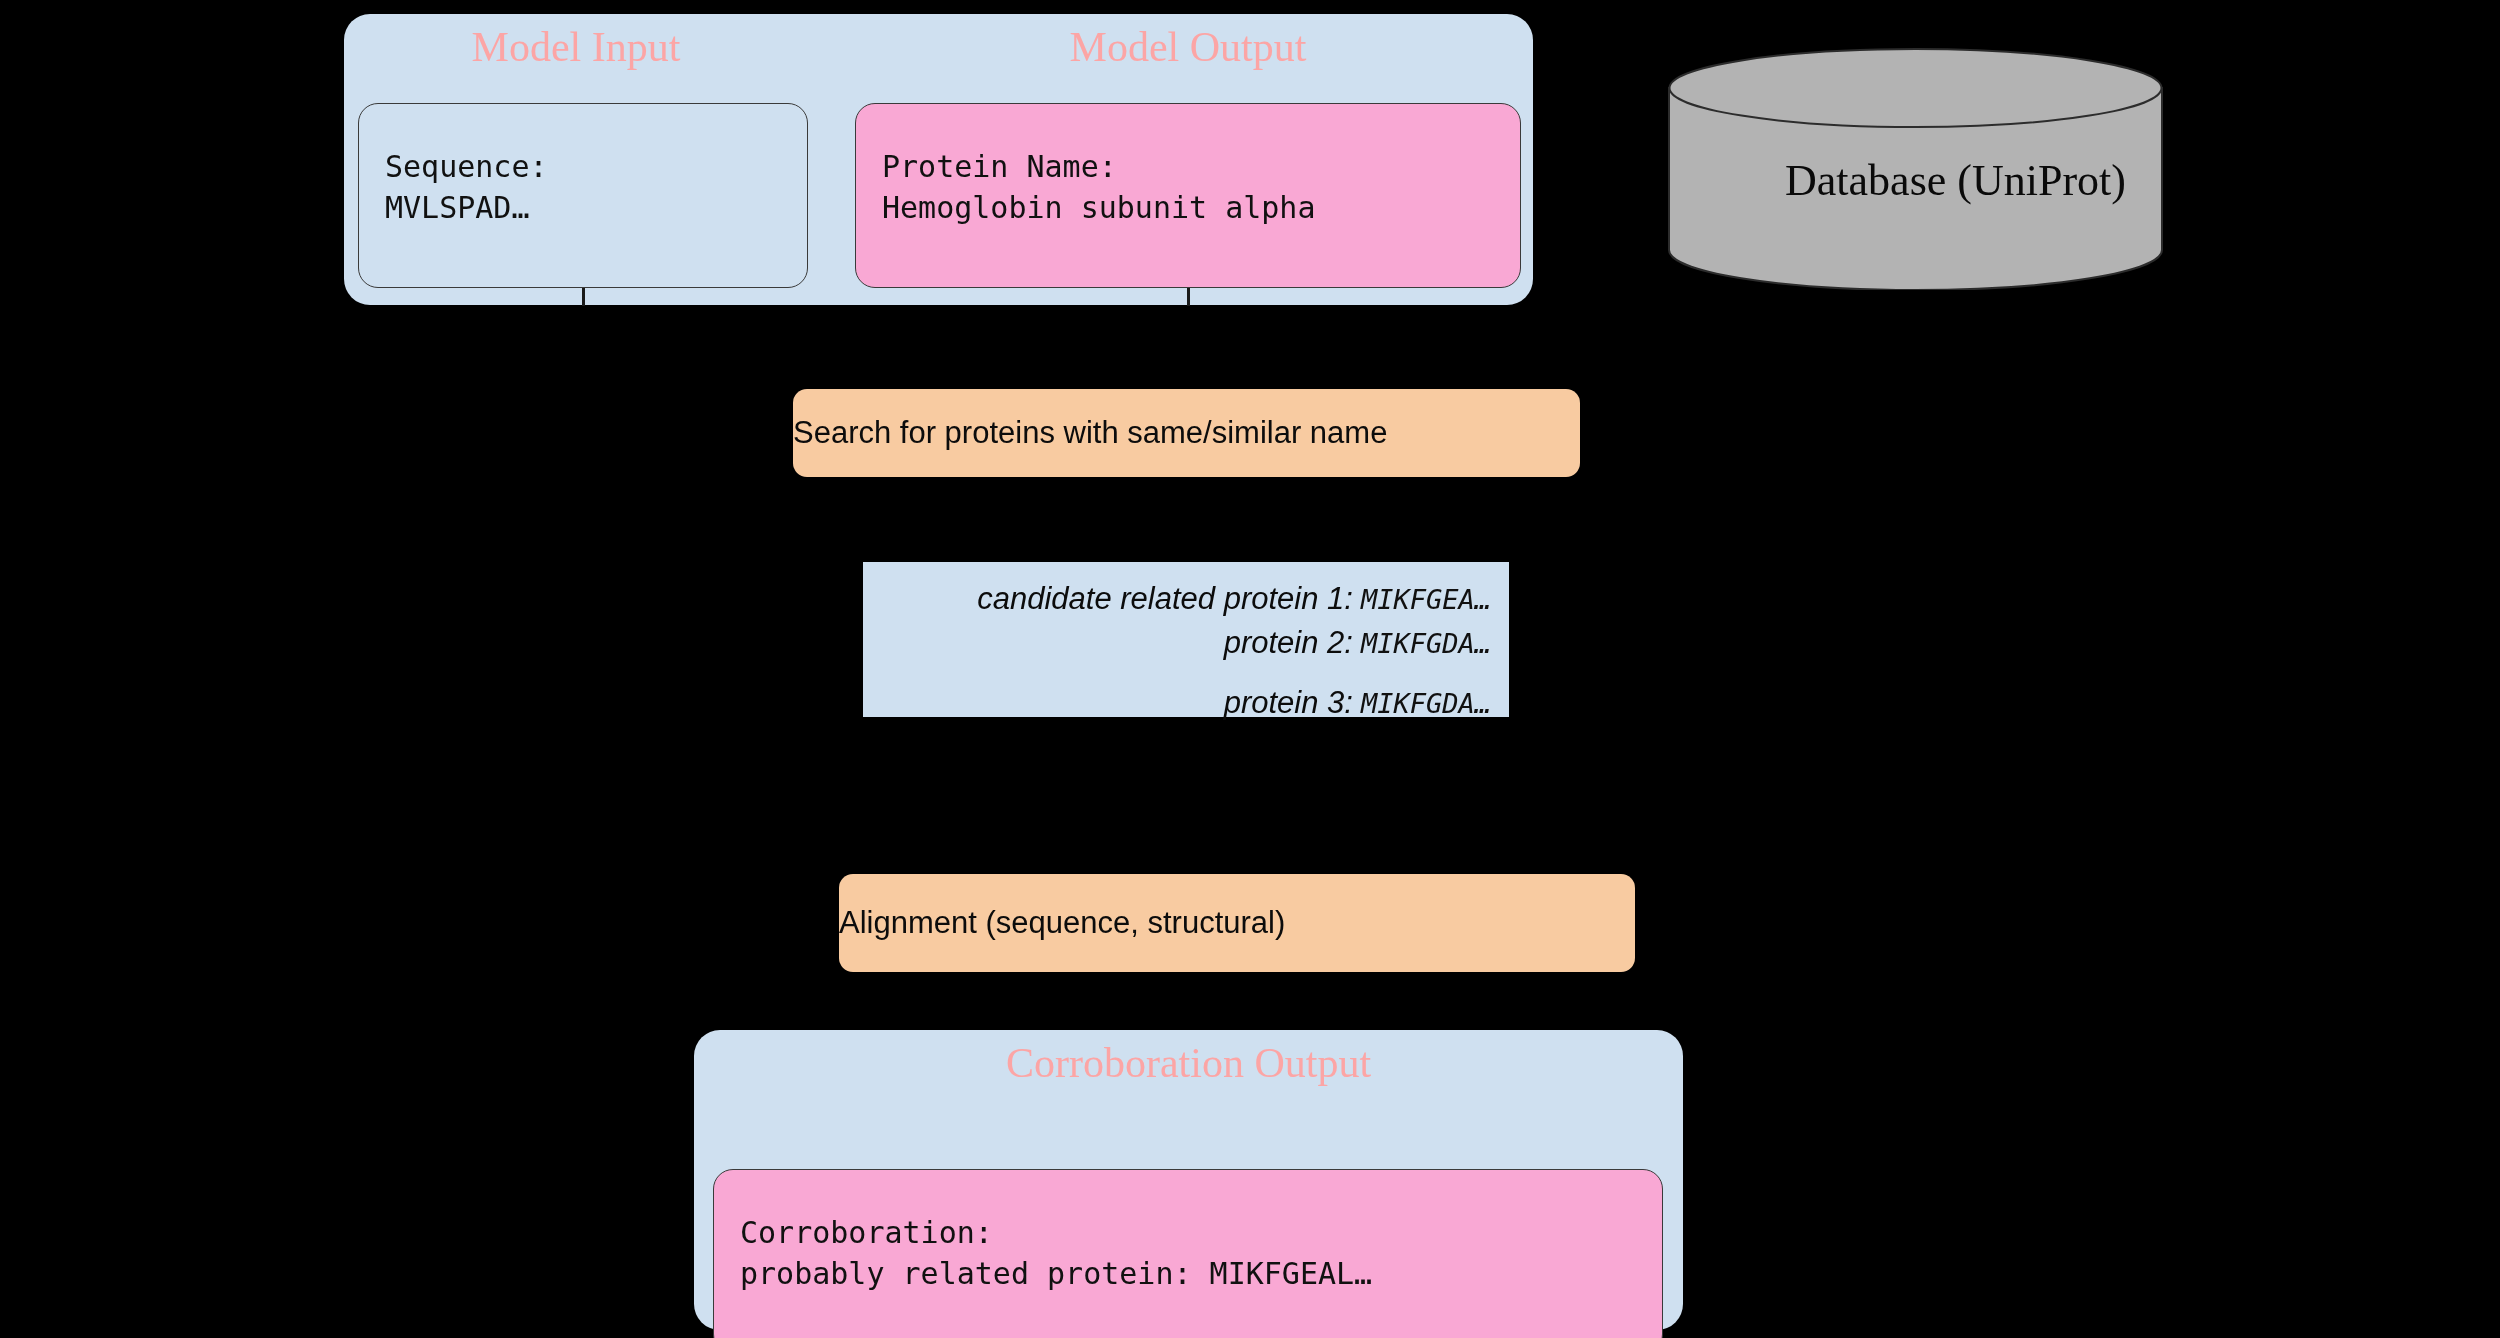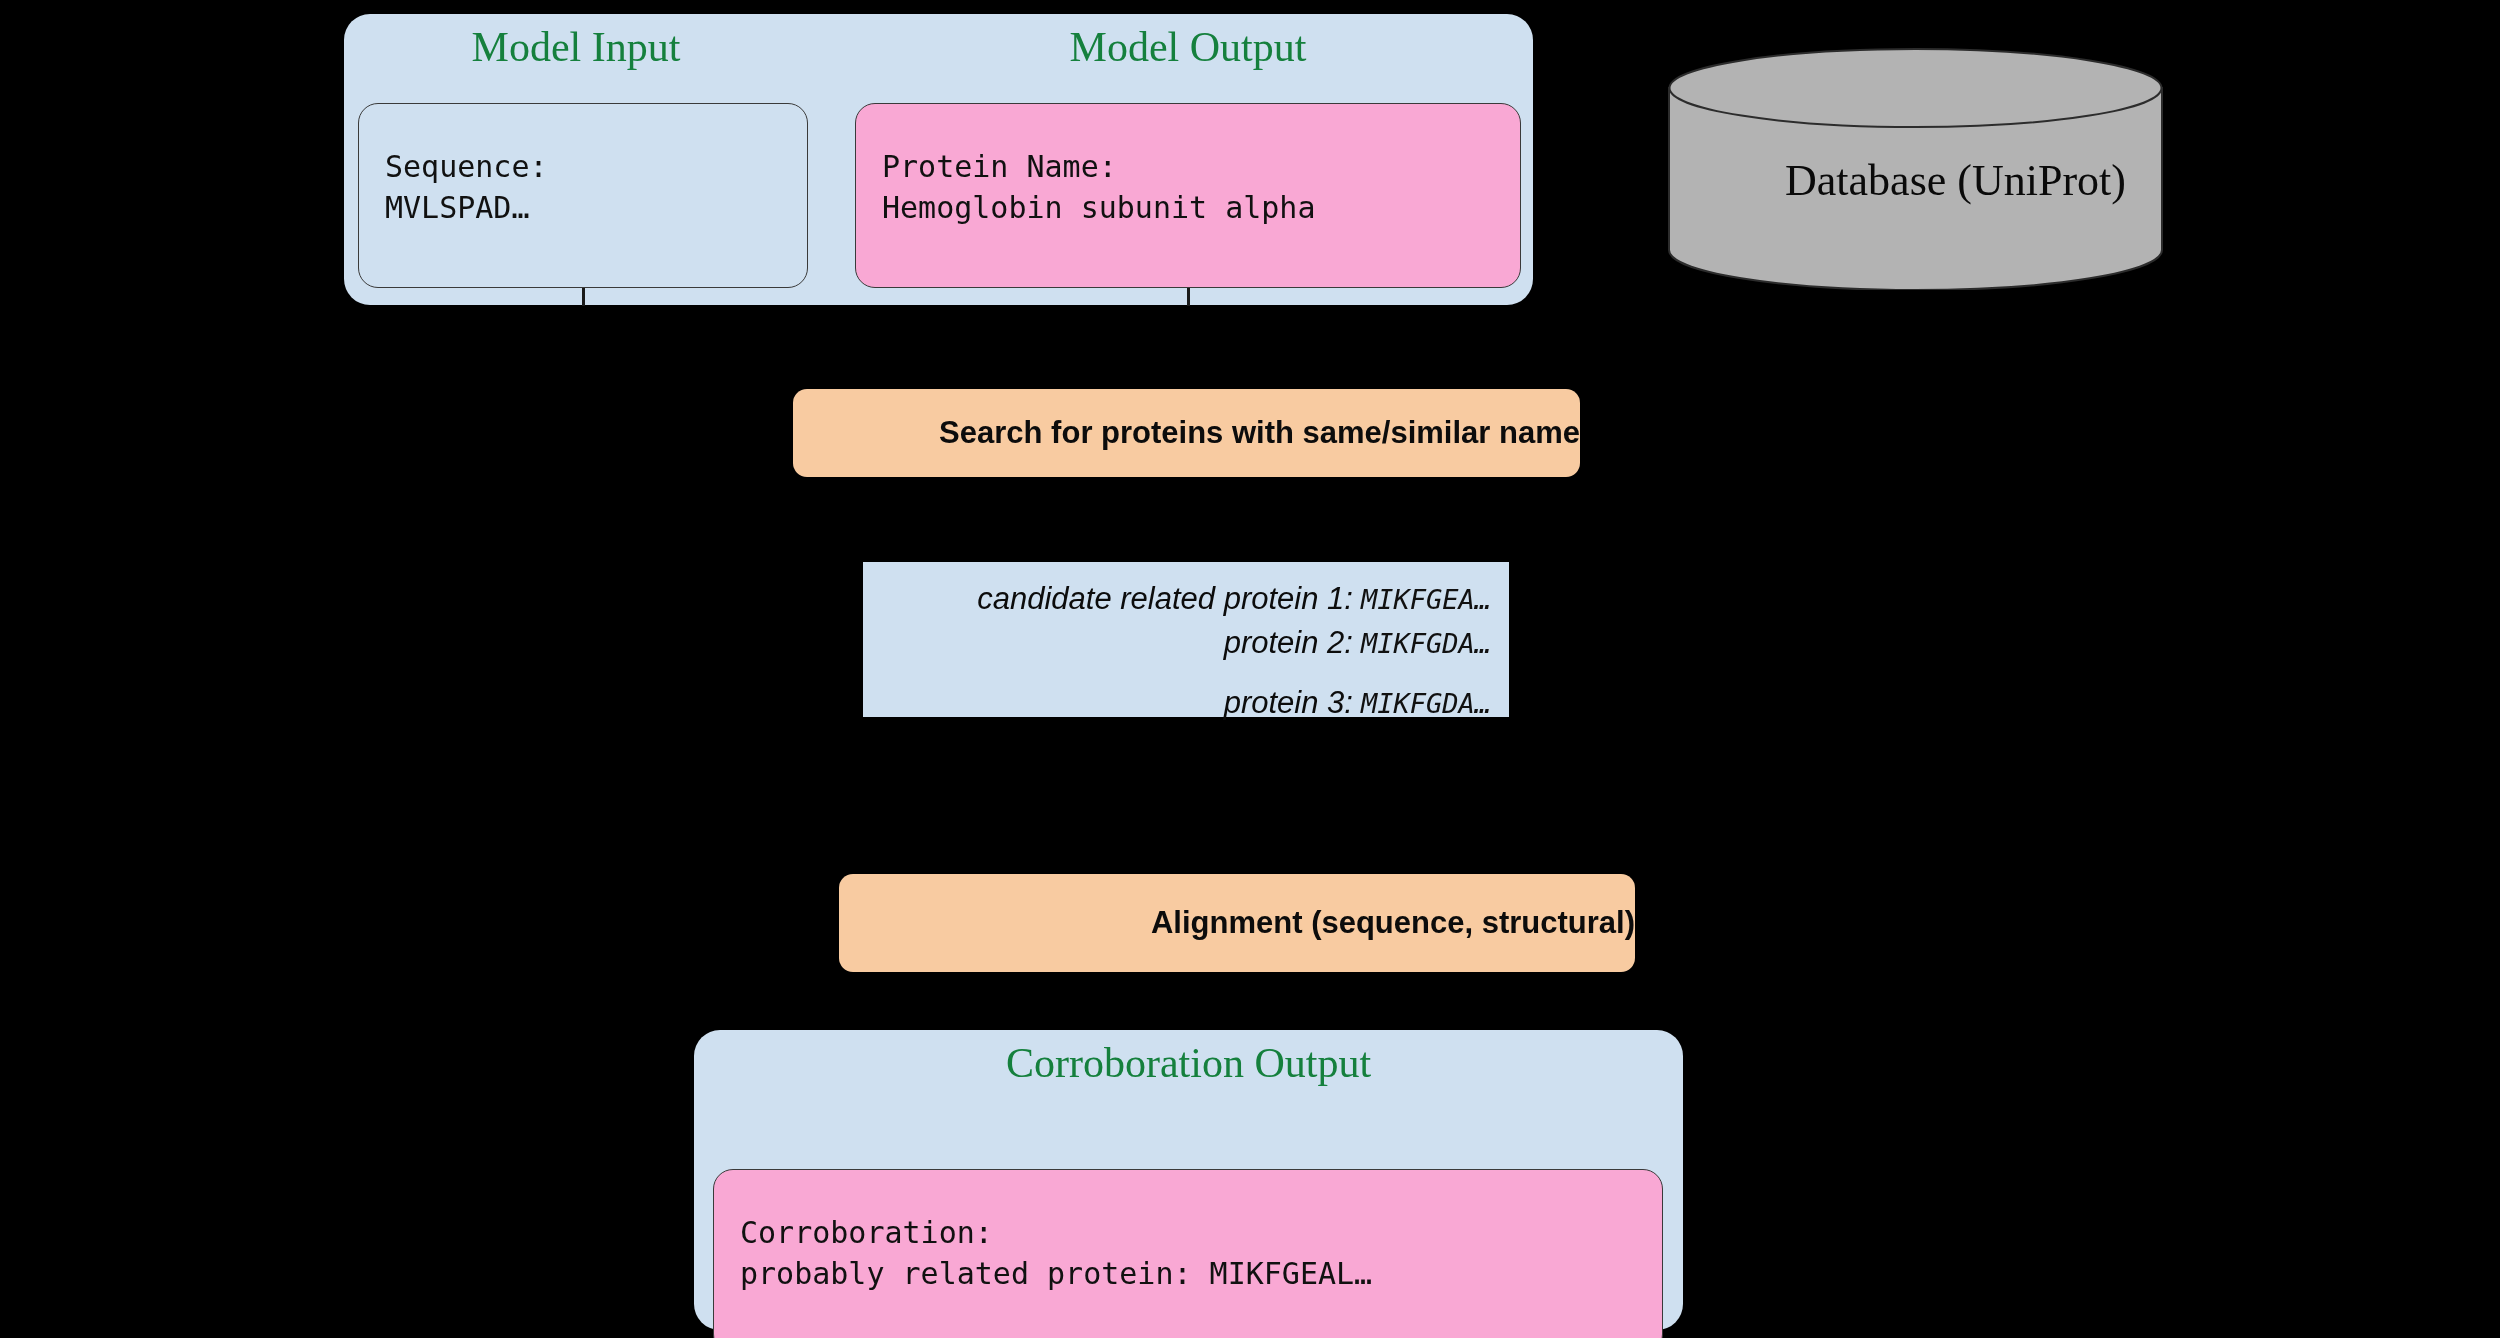--- a/index.html
+++ b/index.html
@@ -30,34 +30,34 @@
     background:#f9a8d4;
     border:1.6px solid #3a3a3a;
     border-radius:20px;
     box-sizing:border-box;
   }
   .orange-box{
     position:absolute;
     background:#f8cba1;
     border-radius:14px;
     box-sizing:border-box;
-    display:flex;align-items:center;justify-content:flex-end;font-weight:bold;
+    display:flex;align-items:center;justify-content:flex-start;
   }
   .flat-blue{
     position:absolute;
     background:#cfe0f0;
     box-sizing:border-box;
   }
 
   
   .panel-title{
     position:absolute;
     font-family:"Liberation Serif", serif;
     font-size:42px;
-    color:#15803d;
+    color:#fca5a5;
     line-height:1;
     white-space:nowrap;
     text-align:center;
   }
   .mono{
     font-family:"DejaVu Sans Mono", monospace;
     font-size:30px;
     color:#111;
     line-height:1.38;
     white-space:pre;

